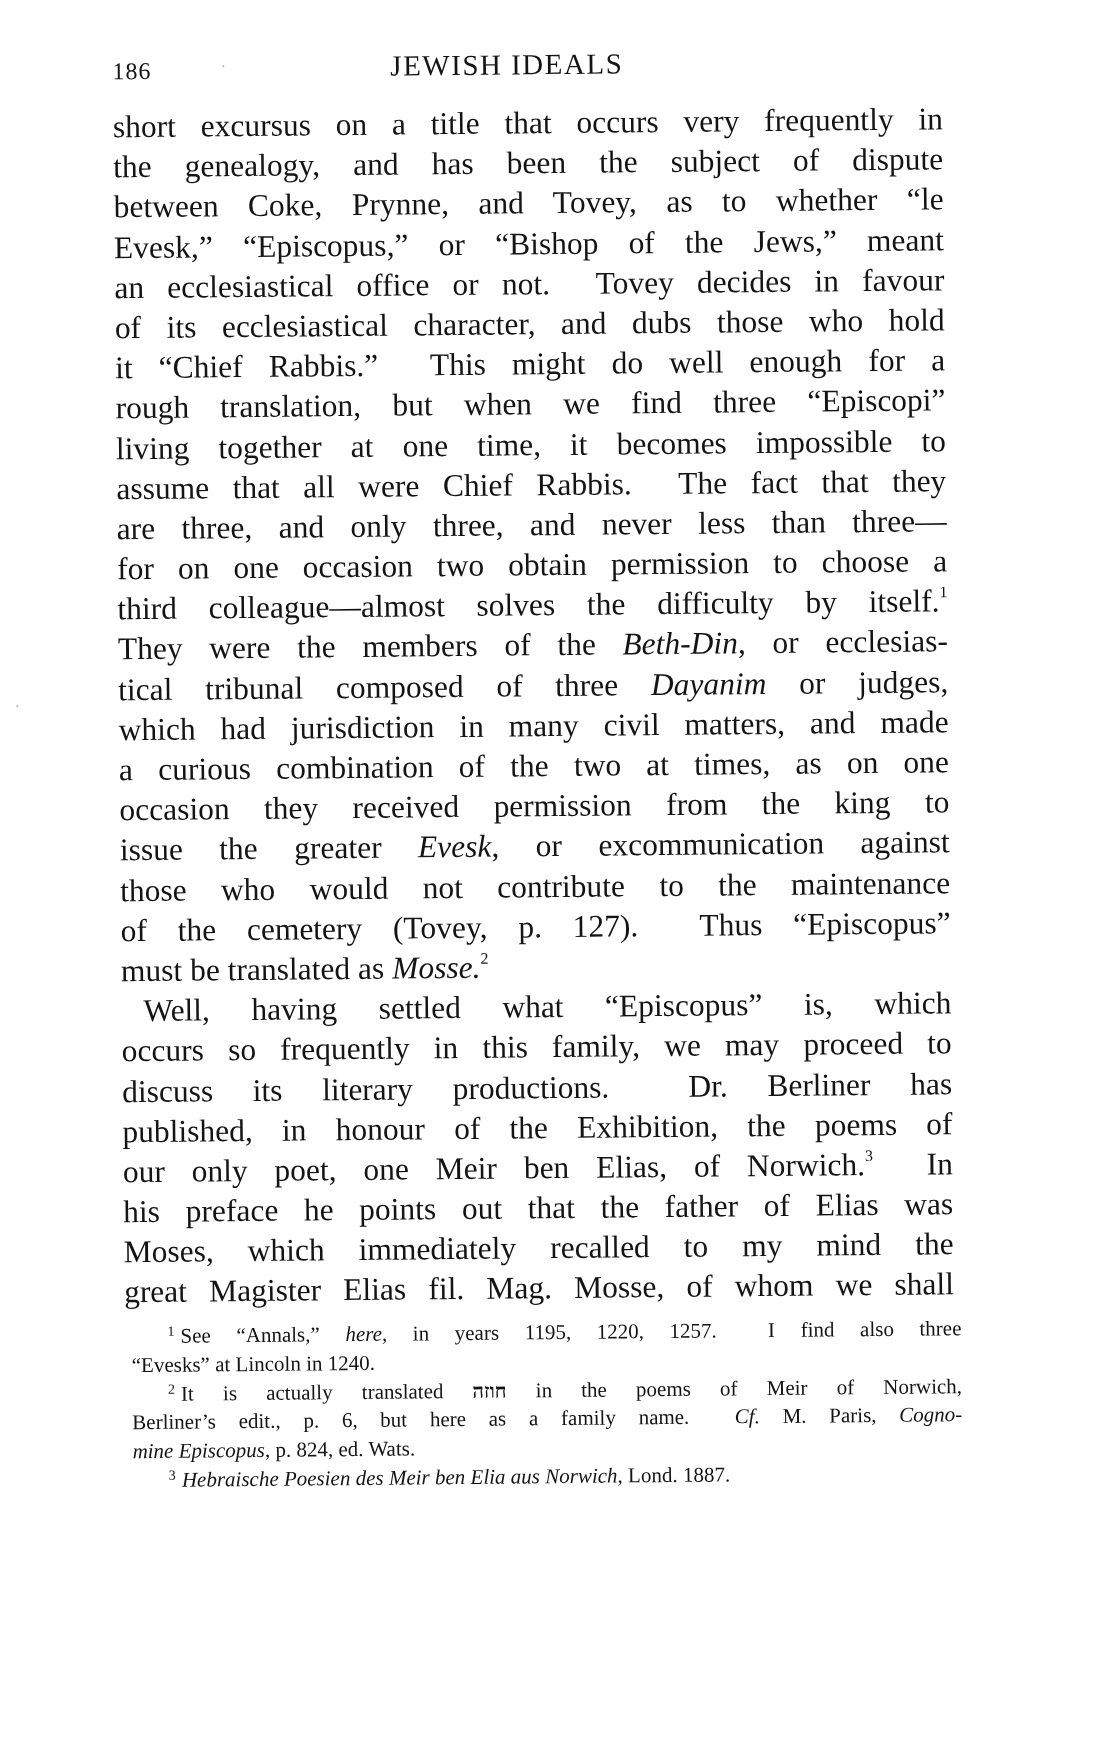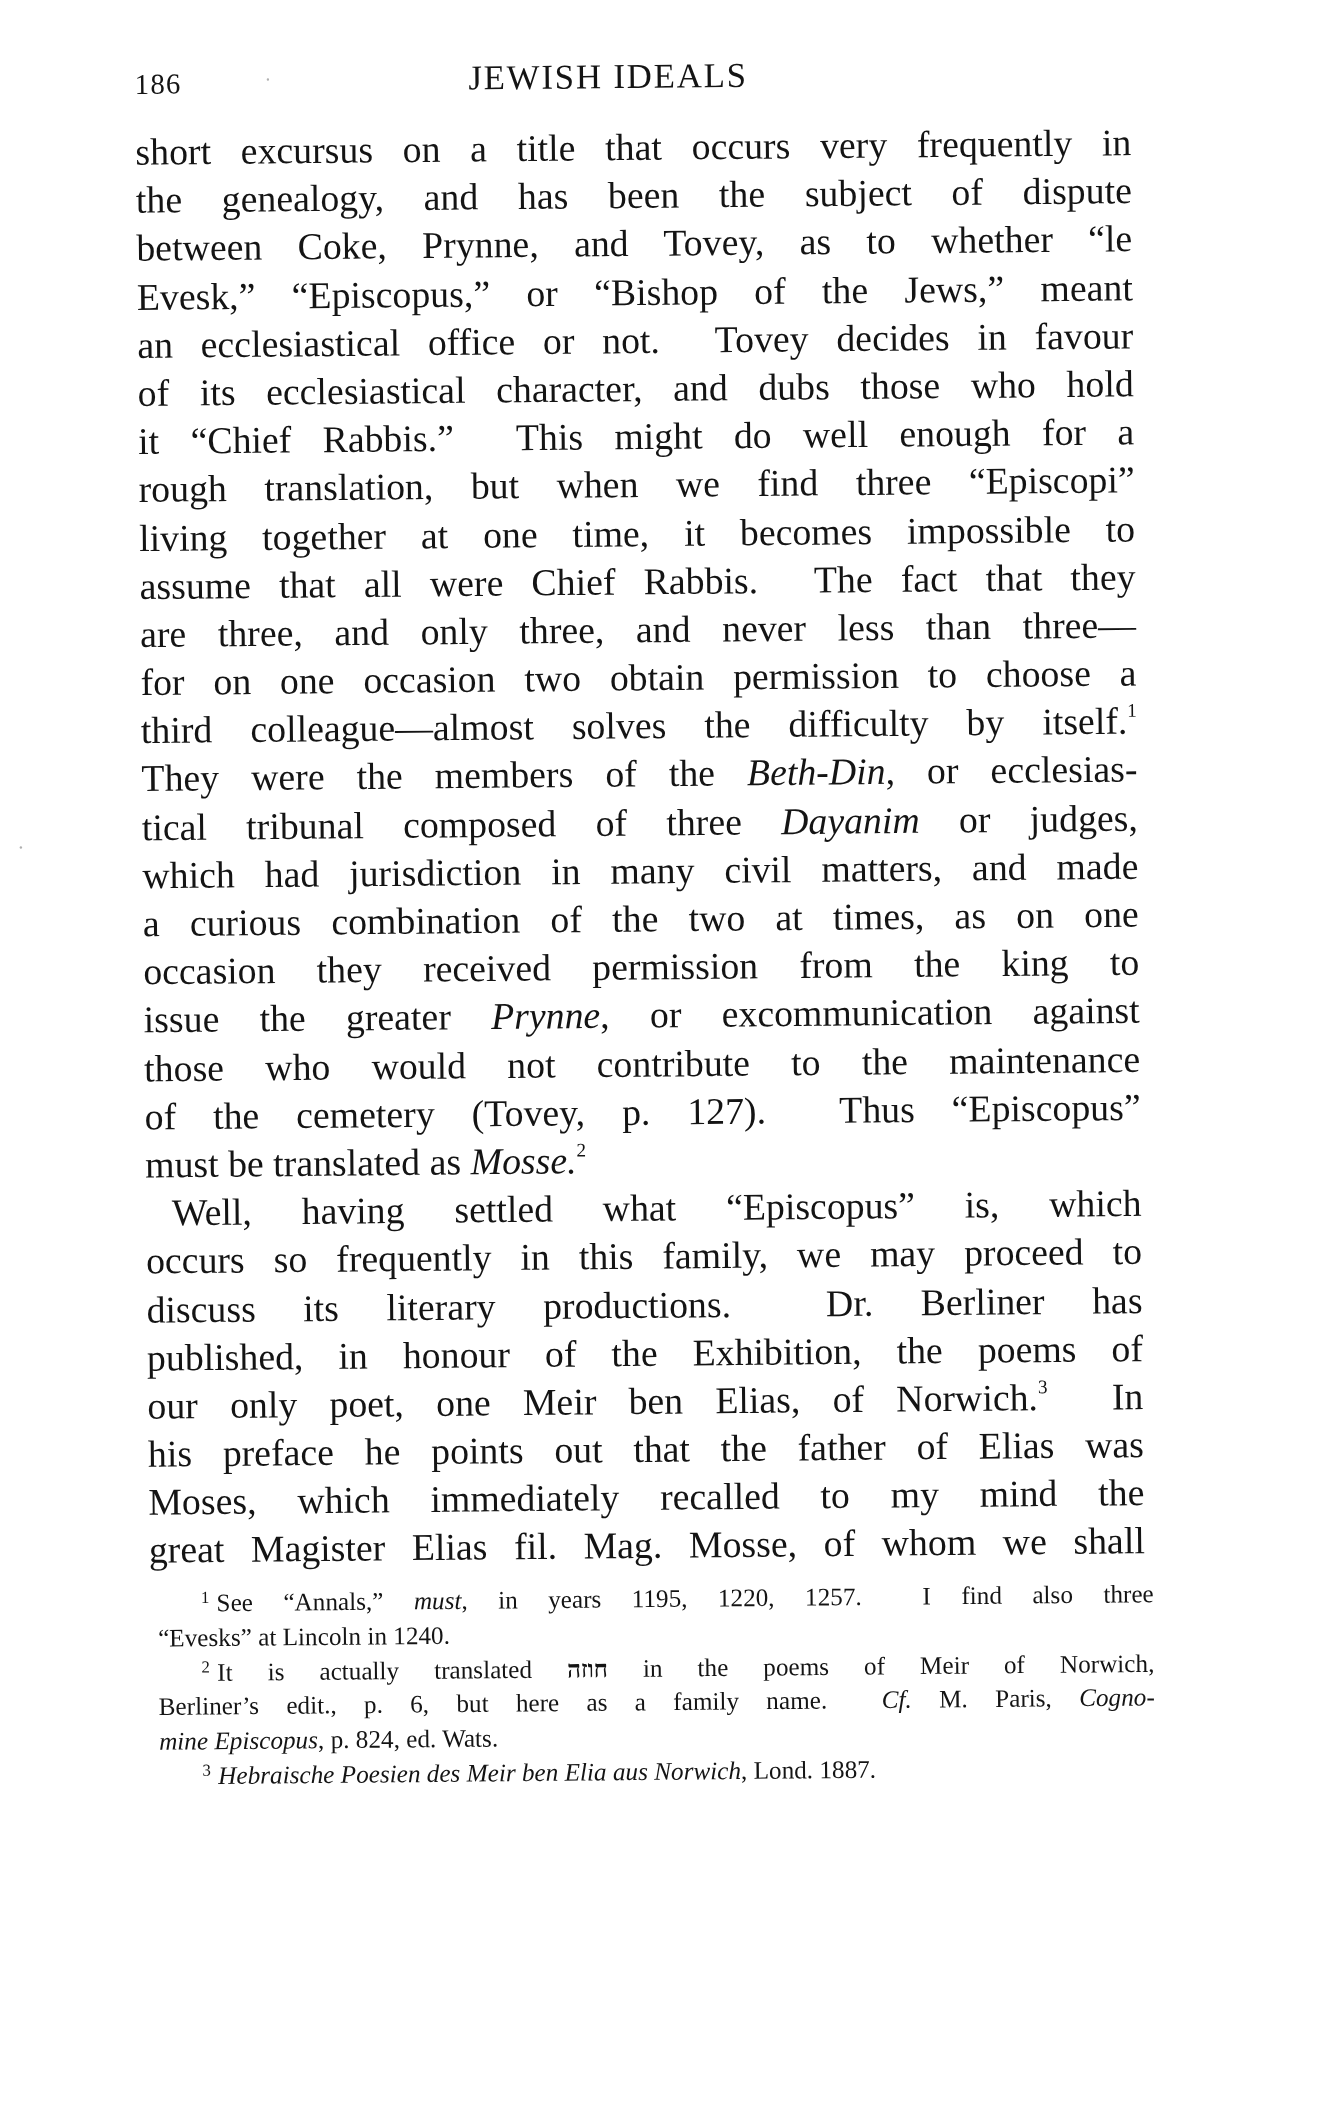--- a/index.html
+++ b/index.html
@@ -132,36 +132,36 @@
       <span class="line"><span style="white-space: pre;">living together at one time, it becomes impossible to</span></span>
       <span class="line"><span style="white-space: pre;">assume that all were Chief Rabbis.  The fact that they</span></span>
       <span class="line"><span style="white-space: pre;">are three, and only three, and never less than three—</span></span>
       <span class="line"><span style="white-space: pre;">for on one occasion two obtain permission to choose a</span></span>
       <span class="line"><span style="white-space: pre;">third colleague—almost solves the difficulty by itself.</span><sup class="ref">1</sup></span>
       <span class="line"><span style="white-space: pre;">They were the members of the </span><i>Beth-Din</i><span style="white-space: pre;">, or ecclesias-</span></span>
       <span class="line"><span style="white-space: pre;">tical tribunal composed of three </span><i>Dayanim</i><span style="white-space: pre;"> or judges,</span></span>
       <span class="line"><span style="white-space: pre;">which had jurisdiction in many civil matters, and made</span></span>
       <span class="line"><span style="white-space: pre;">a curious combination of the two at times, as on one</span></span>
       <span class="line"><span style="white-space: pre;">occasion they received permission from the king to</span></span>
-      <span class="line"><span style="white-space: pre;">issue the greater </span><i>Prynne</i><span style="white-space: pre;">, or excommunication against</span></span>
+      <span class="line"><span style="white-space: pre;">issue the greater </span><i>Evesk</i><span style="white-space: pre;">, or excommunication against</span></span>
       <span class="line"><span style="white-space: pre;">those who would not contribute to the maintenance</span></span>
       <span class="line"><span style="white-space: pre;">of the cemetery (Tovey, p. 127).  Thus “Episcopus”</span></span>
       <span class="line last"><span style="white-space: pre;">must be translated as </span><i>Mosse.</i><sup class="ref">2</sup></span>
       <span class="line indent"><span style="white-space: pre;">Well, having settled what “Episcopus” is, which</span></span>
       <span class="line"><span style="white-space: pre;">occurs so frequently in this family, we may proceed to</span></span>
       <span class="line"><span style="white-space: pre;">discuss its literary productions.  Dr. Berliner has</span></span>
       <span class="line"><span style="white-space: pre;">published, in honour of the Exhibition, the poems of</span></span>
       <span class="line"><span style="white-space: pre;">our only poet, one Meir ben Elias, of Norwich.</span><sup class="ref">3</sup><span style="white-space: pre;">  In</span></span>
       <span class="line"><span style="white-space: pre;">his preface he points out that the father of Elias was</span></span>
       <span class="line"><span style="white-space: pre;">Moses, which immediately recalled to my mind the</span></span>
       <span class="line"><span style="white-space: pre;">great Magister Elias fil. Mag. Mosse, of whom we shall</span></span>
     </div>
 
   <div class="footnotes" id="footnotes">
-      <span class="fn-line indent"><span class="fn-mark">1</span><span style="white-space: pre;">See “Annals,” </span><i>must</i><span style="white-space: pre;">, in years 1195, 1220, 1257.  I find also three</span></span>
+      <span class="fn-line indent"><span class="fn-mark">1</span><span style="white-space: pre;">See “Annals,” </span><i>here</i><span style="white-space: pre;">, in years 1195, 1220, 1257.  I find also three</span></span>
       <span class="fn-line last"><span style="white-space: pre;">“Evesks” at Lincoln in 1240.</span></span>
       <span class="fn-line indent"><span class="fn-mark">2</span><span style="white-space: pre;">It is actually translated </span><span class="hebrew">חוזה</span><span style="white-space: pre;"> in the poems of Meir of Norwich,</span></span>
       <span class="fn-line"><span style="white-space: pre;">Berliner’s edit., p. 6, but here as a family name.  </span><i>Cf.</i><span style="white-space: pre;"> M. Paris, </span><i>Cogno-</i></span>
       <span class="fn-line last"><i>mine Episcopus</i><span style="white-space: pre;">, p. 824, ed. Wats.</span></span>
       <span class="fn-line last indent"><span class="fn-mark">3</span><i>Hebraische Poesien des Meir ben Elia aus Norwich</i><span style="white-space: pre;">, Lond. 1887.</span></span>
     </div>
 
   <div class="speck" style="left:230px; top:62px;"></div>
   <div class="speck" style="left:18px; top:700px;"></div>
 </div>

